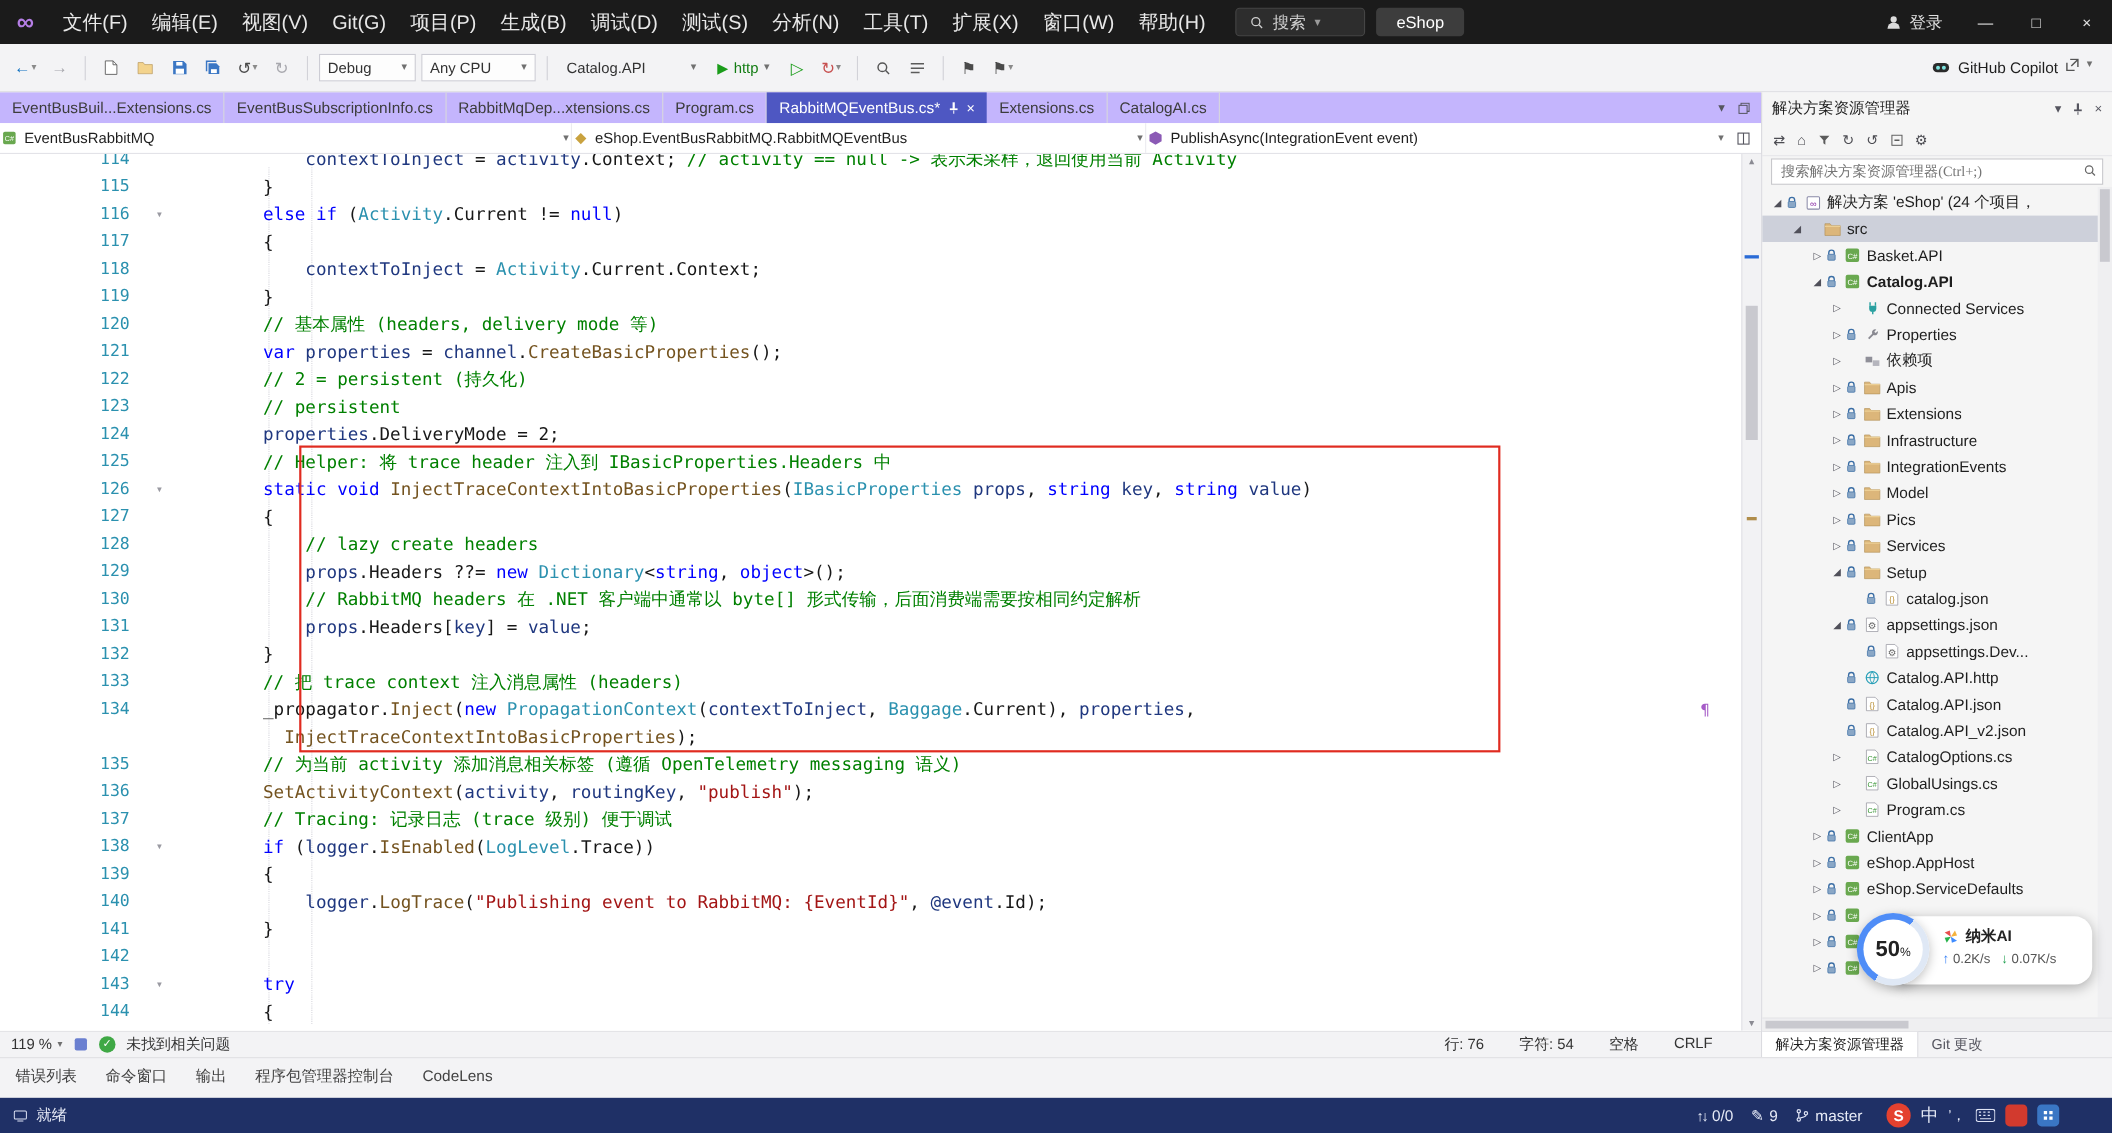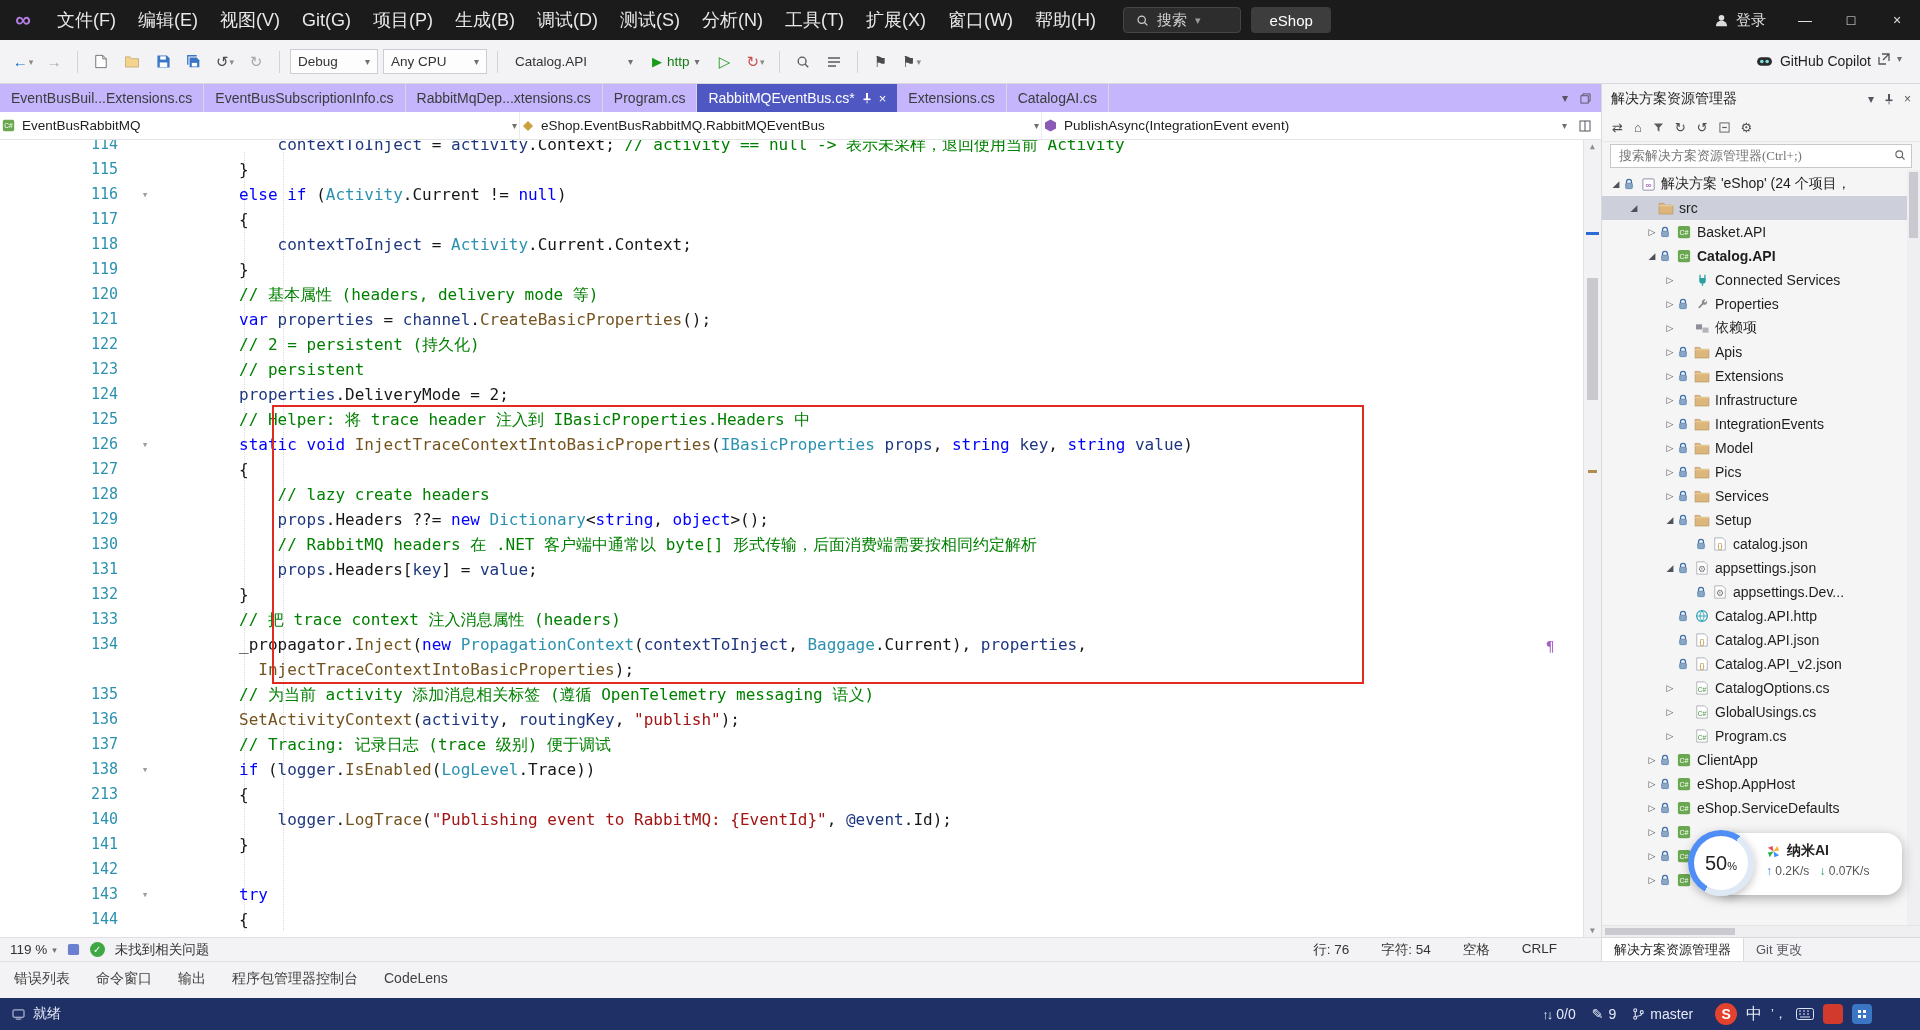--- a/index.html
+++ b/index.html
@@ -116,21 +116,21 @@
   .ime-sq{width:20px;height:20px;border-radius:4px;display:flex;align-items:center;justify-content:center}
 
   
   .net-widget{position:absolute;left:1688px;top:826px;width:214px;height:76px;z-index:50}
   .nw-card{position:absolute;left:30px;top:7px;right:0;height:62px;background:#fff;border-radius:16px;box-shadow:0 3px 12px rgba(0,0,0,.3);padding:9px 10px 0 48px}
   .nw-row1{display:flex;align-items:center;gap:6px;font-size:14px;font-weight:bold;color:#222}
   .nw-row2{display:flex;gap:10px;font-size:12px;color:#555;margin-top:4px}
   .nw-up{color:#2f7cf6}.nw-down{color:#23a152}
   .nw-ring{position:absolute;left:0;top:4px;width:66px;height:66px;border-radius:50%;background:conic-gradient(from 210deg,#4f8df7 0 185deg,#dfe8f5 185deg 360deg);display:flex;align-items:center;justify-content:center;box-shadow:0 3px 10px rgba(0,0,0,.25)}
   .nw-inner{width:54px;height:54px;border-radius:50%;background:#fff;display:flex;align-items:baseline;justify-content:center;padding-top:16px}
-  .nw-pct{font-size:20px;font-weight:normal;color:#222}
+  .nw-pct{font-size:20px;font-weight:bold;color:#222}
   .nw-pcts{font-size:11px;color:#222}
 
   svg{display:block}
 </style>
 </head>
 <body>
 
 <div class="app">
 
   <div class="titlebar">
@@ -498,21 +498,21 @@
               <span class="code-text">        <span class="tk-c">// Tracing: 记录日志 (trace 级别) 便于调试</span></span>
             </div>
             <div class="code-row">
               <span class="gut-margin"></span>
               <span class="gut-num">138</span>
               <span class="gut-fold">▾</span>
               <span class="code-text">        <span class="tk-k">if</span><span class="tk-d"> (</span><span class="tk-v">logger</span><span class="tk-d">.</span><span class="tk-m">IsEnabled</span><span class="tk-d">(</span><span class="tk-t">LogLevel</span><span class="tk-d">.Trace))</span></span>
             </div>
             <div class="code-row">
               <span class="gut-margin"></span>
-              <span class="gut-num">213</span>
+              <span class="gut-num">139</span>
               <span class="gut-fold"></span>
               <span class="code-text">        <span class="tk-d">{</span></span>
             </div>
             <div class="code-row">
               <span class="gut-margin"></span>
               <span class="gut-num">140</span>
               <span class="gut-fold"></span>
               <span class="code-text">            <span class="tk-v">logger</span><span class="tk-d">.</span><span class="tk-m">LogTrace</span><span class="tk-d">(</span><span class="tk-s">"Publishing event to RabbitMQ: {EventId}"</span><span class="tk-d">, </span><span class="tk-v">@event</span><span class="tk-d">.Id);</span></span>
             </div>
             <div class="code-row">

